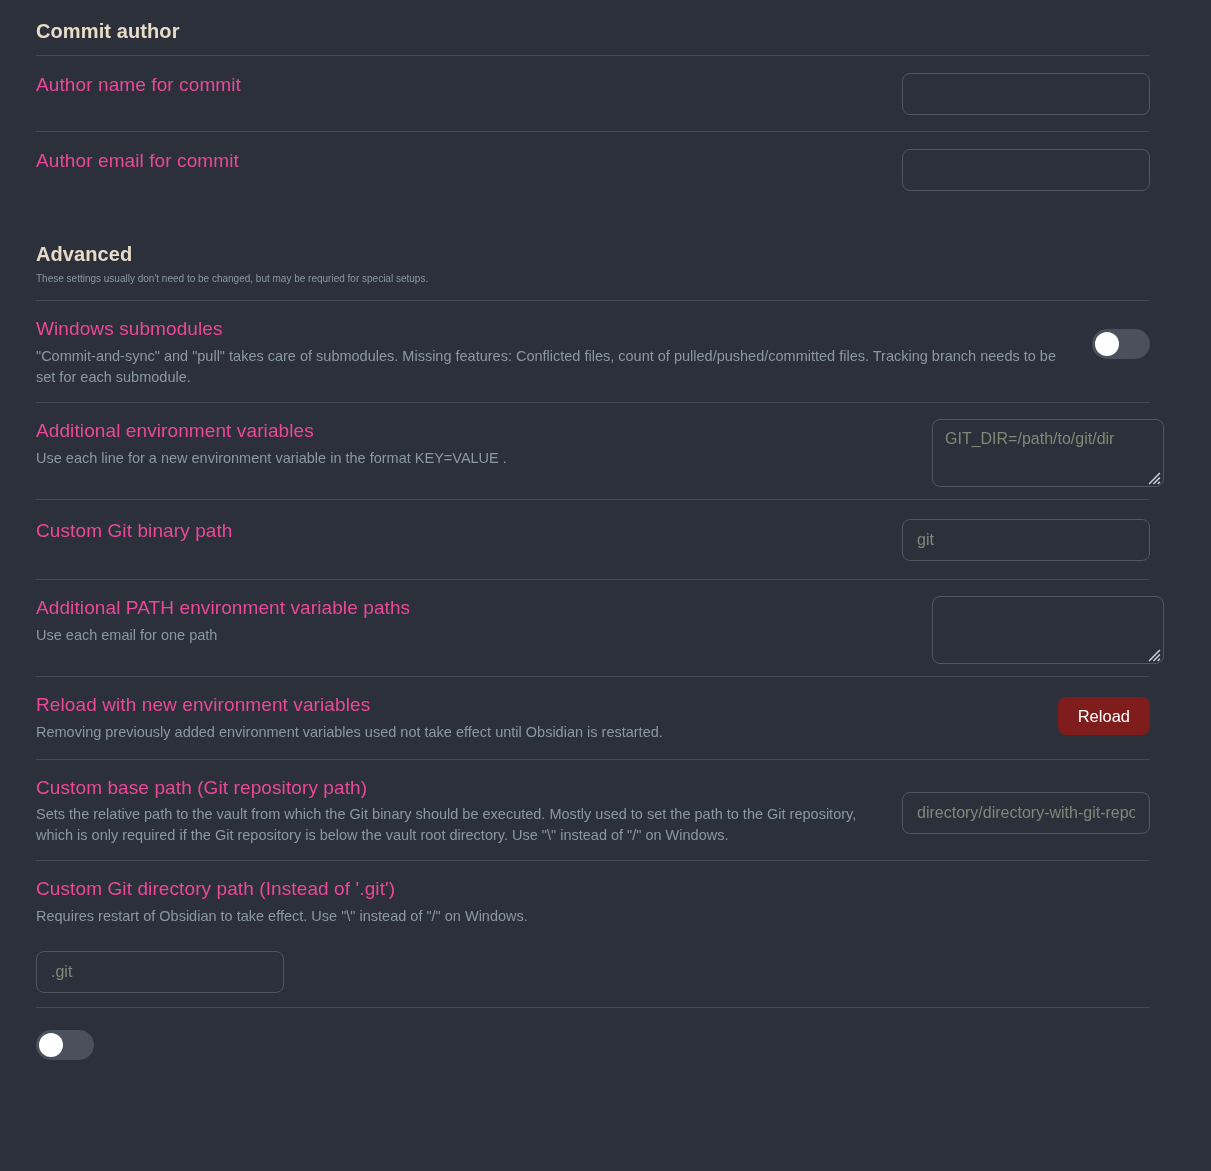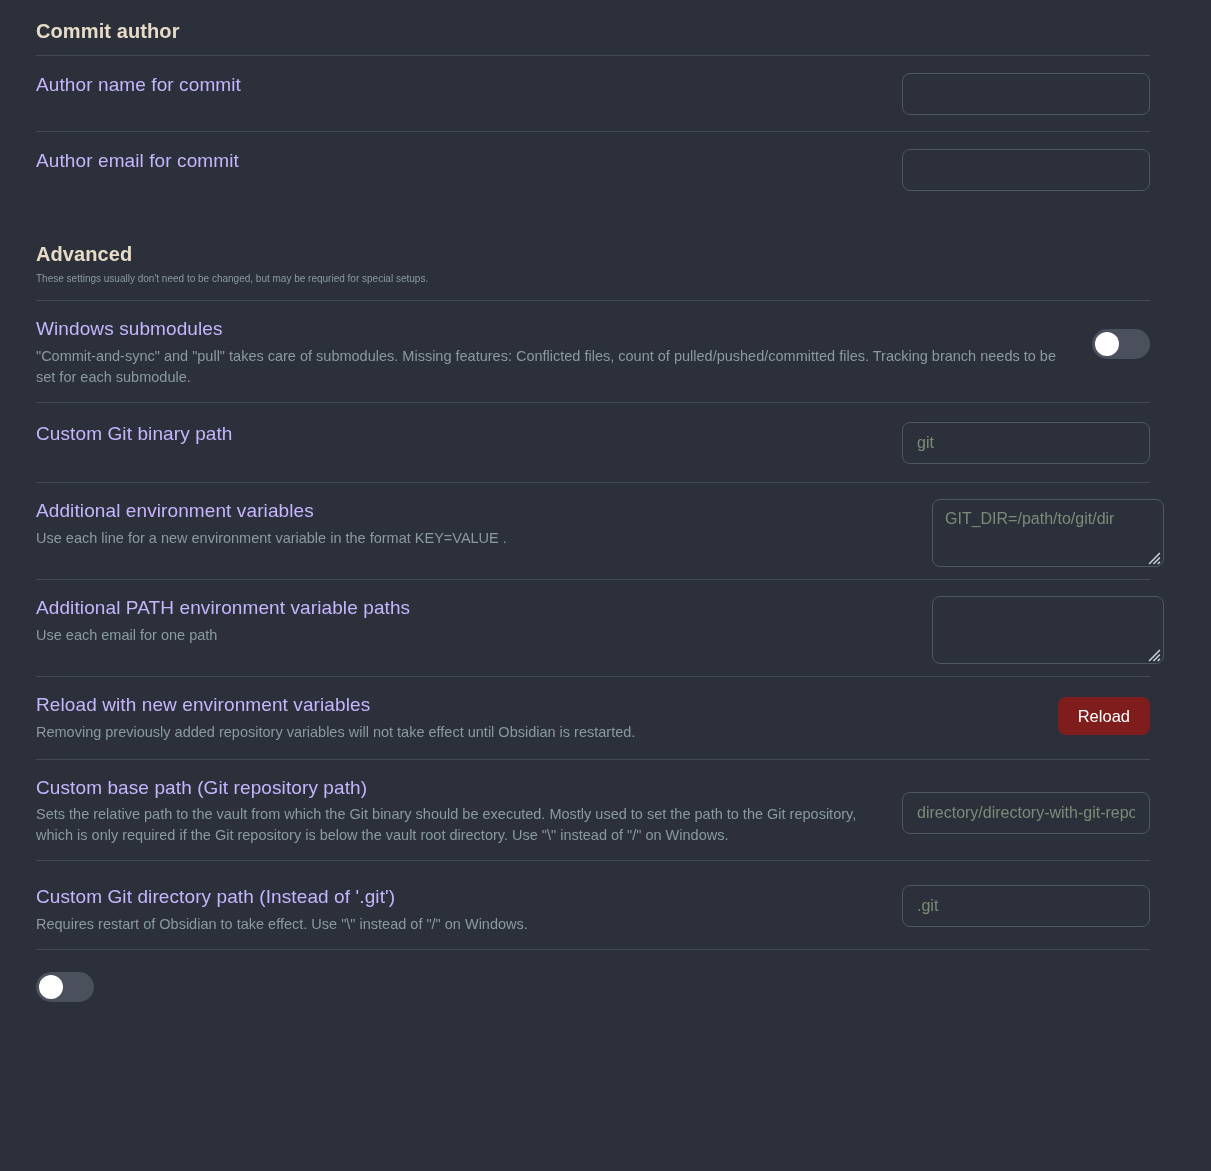--- a/index.html
+++ b/index.html
@@ -45,21 +45,21 @@
     padding: 17px 0 16px 0;
     gap: 24px;
   }
   .setting.no-rule { border-top: none; }
   .setting-info {
     flex: 1 1 auto;
     min-width: 0;
   }
   .setting-name {
     font-size: 19px;
-    color: #c4b5fd;
+    color: #ec4899;
     line-height: 1.25;
     letter-spacing: 0.1px;
   }
   .setting-desc {
     font-size: 14.5px;
     color: #8b99a0;
     line-height: 1.45;
     margin-top: 5px;
   }
   .setting-control {
@@ -204,84 +204,84 @@
       <div class="setting-name">Windows submodules</div>
       <div class="setting-desc">"Commit-and-sync" and "pull" takes care of submodules. Missing features: Conflicted files, count of pulled/pushed/committed files. Tracking branch needs to be set for each submodule.</div>
     </div>
     <div class="setting-control" style="padding-top:12px;">
       <div class="toggle">
         <div class="knob"></div>
       </div>
     </div>
   </div>
 
-  <div class="setting" style="padding-top:19px;padding-bottom:18px;">
-    <div class="setting-info">
-      <div class="setting-name">Custom Git binary path</div>
-    </div>
-    <div class="setting-control">
-      <input class="txt-input" type="text" placeholder="git" style="">
-    </div>
-  </div>
-
   <div class="setting" style="padding-top:16px;padding-bottom:12px;">
     <div class="setting-info">
       <div class="setting-name">Additional environment variables</div>
       <div class="setting-desc">Use each line for a new environment variable in the format KEY=VALUE .</div>
     </div>
     <div class="setting-control">
       <div class="area-wrap">
         <textarea class="txt-area" placeholder="GIT_DIR=/path/to/git/dir" style=""></textarea>
         <svg class="resize-grip" viewBox="0 0 12 12">
           <path d="M11 1 L1 11" stroke="#cfd4da" stroke-width="1.4" fill="none"></path>
           <path d="M11 5 L5 11" stroke="#cfd4da" stroke-width="1.4" fill="none"></path>
           <path d="M11 9 L9 11" stroke="#cfd4da" stroke-width="1.4" fill="none"></path>
         </svg>
       </div>
     </div>
   </div>
 
+  <div class="setting" style="padding-top:19px;padding-bottom:18px;">
+    <div class="setting-info">
+      <div class="setting-name">Custom Git binary path</div>
+    </div>
+    <div class="setting-control">
+      <input class="txt-input" type="text" placeholder="git" style="">
+    </div>
+  </div>
+
   <div class="setting" style="padding-top:16px;padding-bottom:12px;">
     <div class="setting-info">
       <div class="setting-name">Additional PATH environment variable paths</div>
       <div class="setting-desc">Use each email for one path</div>
     </div>
     <div class="setting-control">
       <div class="area-wrap">
         <textarea class="txt-area" placeholder="" style=""></textarea>
         <svg class="resize-grip" viewBox="0 0 12 12">
           <path d="M11 1 L1 11" stroke="#cfd4da" stroke-width="1.4" fill="none"></path>
           <path d="M11 5 L5 11" stroke="#cfd4da" stroke-width="1.4" fill="none"></path>
           <path d="M11 9 L9 11" stroke="#cfd4da" stroke-width="1.4" fill="none"></path>
         </svg>
       </div>
     </div>
   </div>
 
   <div class="setting" style="padding-top:16px;padding-bottom:16px;">
     <div class="setting-info">
       <div class="setting-name">Reload with new environment variables</div>
-      <div class="setting-desc">Removing previously added repository variables will not take effect until Obsidian is restarted.</div>
+      <div class="setting-desc">Removing previously added environment variables used not take effect until Obsidian is restarted.</div>
     </div>
     <div class="setting-control" style="padding-top:4px;">
       <button class="btn-accent">Reload</button>
     </div>
   </div>
 
   <div class="setting" style="padding-top:16px;padding-bottom:14px;">
     <div class="setting-info" style="max-width:845px;">
       <div class="setting-name">Custom base path (Git repository path)</div>
       <div class="setting-desc">Sets the relative path to the vault from which the Git binary should be executed. Mostly used to set the path to the Git repository, which is only required if the Git repository is below the vault root directory. Use "\" instead of "/" on Windows.</div>
     </div>
     <div class="setting-control" style="padding-top:16px;">
       <input class="txt-input" type="text" placeholder="directory/directory-with-git-repo" style="">
     </div>
   </div>
 
-  <div class="setting" style="padding-top:24px;padding-bottom:14px;">
+  <div class="setting" style="padding-top:16px;padding-bottom:14px;flex-direction:column;">
     <div class="setting-info">
       <div class="setting-name">Custom Git directory path (Instead of '.git')</div>
       <div class="setting-desc">Requires restart of Obsidian to take effect. Use "\" instead of "/" on Windows.</div>
     </div>
     <div class="setting-control">
       <input class="txt-input" type="text" placeholder=".git" style="">
     </div>
   </div>
 
   <div class="setting" style="padding-top:16px;padding-bottom:14px;">

